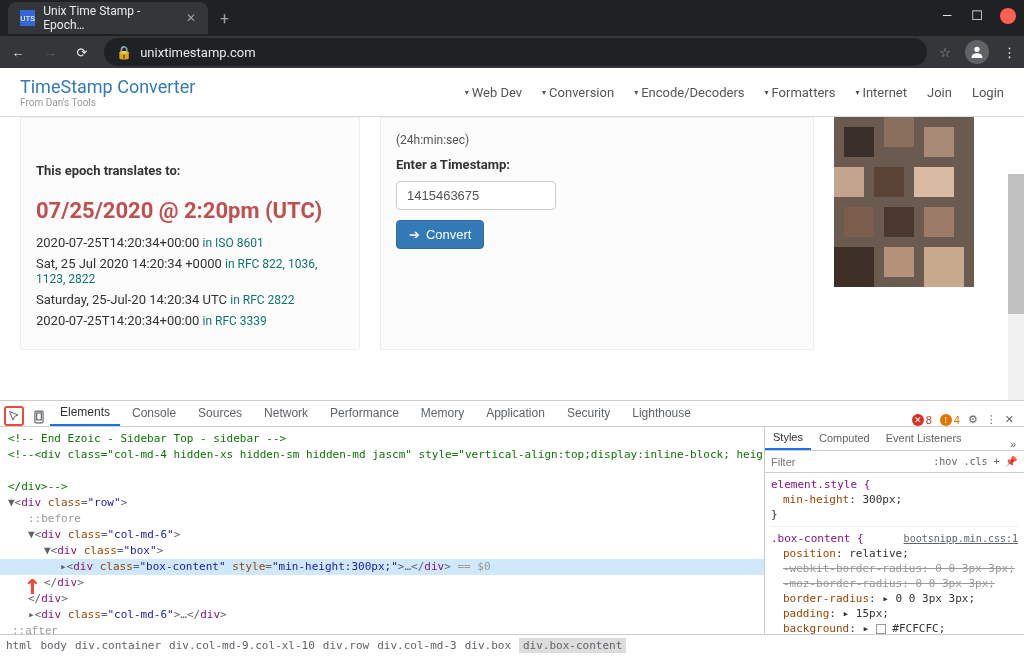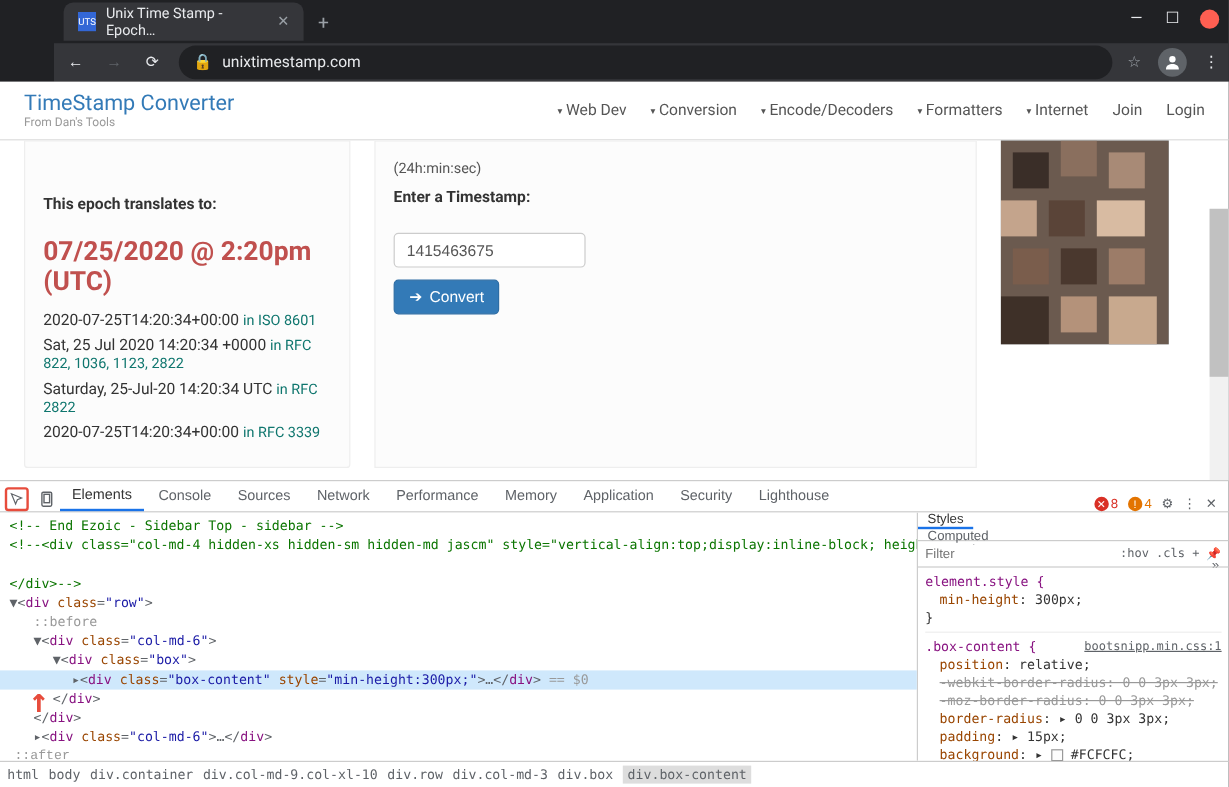--- a/index.html
+++ b/index.html
@@ -1,19 +1,19 @@
 <!DOCTYPE html>
 <html><head>
 <meta charset="utf-8">
 <style>
 * { margin: 0; padding: 0; box-sizing: border-box; }
 body { font-family: -apple-system, "Segoe UI", Roboto, Arial, sans-serif; font-size: 13px; background: #202124; color: #333; width: 1024px; height: 656px; overflow: hidden; position: relative; }
 
 
-.browser-top { background: #202124; height: 68px; margin-left: 45px; }
+.browser-top { background: #202124; height: 68px; }
 .tab-bar { display: flex; align-items: center; height: 36px; padding-left: 8px; }
 .tab { background: #35363a; color: #e8eaed; display: flex; align-items: center; padding: 0 12px; height: 32px; border-radius: 8px 8px 0 0; font-size: 12px; gap: 8px; max-width: 200px; }
 .tab-favicon { width: 16px; height: 16px; background: #3367d6; font-size: 8px; color: white; display: flex; align-items: center; justify-content: center; }
 .tab-close { color: #9aa0a6; cursor: pointer; }
 .new-tab { color: #9aa0a6; margin-left: 12px; font-size: 16px; cursor: pointer; }
 .window-controls { position: absolute; right: 8px; top: 8px; display: flex; gap: 16px; }
 .window-btn { width: 14px; height: 14px; display: flex; align-items: center; justify-content: center; color: #e8eaed; }
 .window-close { background: #ff5f52; border-radius: 50%; width: 16px; height: 16px; }
 
 .addr-bar { display: flex; align-items: center; height: 32px; padding: 0 8px; gap: 12px; background: #35363a; }
@@ -30,31 +30,31 @@
 .page { background: #fff; height: 332px; overflow: hidden; position: relative; }
 .page-header { display: flex; align-items: center; justify-content: space-between; padding: 8px 20px; border-bottom: 1px solid #ddd; }
 .brand { }
 .brand-title { color: #337ab7; font-size: 18px; font-weight: 400; }
 .brand-sub { font-size: 10px; color: #999; }
 .nav-menu { display: flex; gap: 20px; font-size: 13px; color: #555; }
 .nav-item { display: flex; align-items: center; gap: 3px; cursor: pointer; }
 .caret { font-size: 8px; }
 
 .page-body { display: flex; padding: 0 20px; gap: 20px; position: relative; }
-.left-box { width: 272px; background: #fcfcfc; border: 1px solid #eee; border-radius: 0 0 3px 3px; padding: 15px; margin-top: 0; }
+.left-box { width: 340px; background: #fcfcfc; border: 1px solid #eee; border-radius: 0 0 3px 3px; padding: 15px; margin-top: 0; }
 .translates-label { font-weight: bold; font-size: 13px; color: #333; margin: 30px 0 20px; }
 .epoch-result { color: #c0504e; font-size: 22px; font-weight: bold; margin-bottom: 12px; }
 .date-line { margin-bottom: 6px; font-size: 13px; }
 .date-line b { font-weight: normal; margin-top: 37px; }
 .date-line span.fmt { color: #0f766e; font-size: 12px; }
 
 .right-box { flex: 1; background: #fcfcfc; border: 1px solid #eee; padding: 15px; margin-top: 0; }
 .hint-text { font-size: 12px; color: #555; }
 .enter-label { font-weight: bold; margin-top: 10px; font-size: 13px; }
-.ts-input { margin-top: 22px; width: 160px; padding: 6px 10px; border: 1px solid #ccc; border-radius: 4px; font-size: 13px; color: #555; }
+.ts-input { margin-top: 9px; width: 160px; padding: 6px 10px; border: 1px solid #ccc; border-radius: 4px; font-size: 13px; color: #555; }
 .convert-btn { margin-top: 10px; background: #337ab7; color: #fff; border: 1px solid #2e6da4; border-radius: 4px; padding: 6px 12px; font-size: 13px; display: flex; align-items: center; gap: 6px; cursor: pointer; }
 
 .ad-box { width: 140px; height: 170px; margin-left: auto; margin-right: 30px; background: #888; position: relative; overflow: hidden; }
 
 .scroll-track { position: absolute; right: 0; top: 106px; width: 16px; height: 294px; background: #f1f1f1; }
 .scroll-thumb { background: #c1c1c1; width: 100%; height: 140px; position: absolute; top: 0; border-radius: 0; }
 
 
 .devtools { background: #fff; height: 256px; border-top: 1px solid #ccc; display: flex; flex-direction: column; font-size: 11px; font-family: Menlo, Consolas, monospace; }
 .dt-tabs { display: flex; align-items: flex-end; height: 26px; border-bottom: 1px solid #ccc; padding: 0 4px; gap: 2px; font-family: -apple-system, "Segoe UI", Arial, sans-serif; }
@@ -75,21 +75,21 @@
 .elements-panel { flex: 1; overflow: auto; padding: 4px 0; font-size: 11px; line-height: 16px; color: #5f6368; position: relative; }
 .elements-panel .line { white-space: pre; padding-left: 8px; }
 .tag-name { color: #881280; }
 .attr-name { color: #994500; }
 .attr-val { color: #1a1aa6; }
 .comment { color: #0b7500; }
 .hl-line { background: #cfe8fc; }
 .red-arrow { position: absolute; left: 24px; top: 150px; color: #e74c3c; font-size: 28px; font-weight: bold; }
 
 .styles-panel { width: 260px; border-left: 1px solid #ccc; display: flex; flex-direction: column; font-size: 11px; }
-.sp-tabs { display: flex; border-bottom: 1px solid #ccc; height: 24px; align-items: flex-start; font-family: -apple-system, Arial, sans-serif; flex-direction: column; }
+.sp-tabs { display: flex; border-bottom: 1px solid #ccc; height: 24px; align-items: flex-end; font-family: -apple-system, Arial, sans-serif; }
 .sp-tab { padding: 0 8px; color: #5f6368; cursor: pointer; font-size: 11px; height: 24px; display: flex; align-items: center; }
 .sp-tab.active { color: #333; border-bottom: 2px solid #1a73e8; }
 .sp-more { margin-left: auto; padding: 0 8px; color: #5f6368; }
 .sp-filter-row { display: flex; border-bottom: 1px solid #ccc; height: 22px; align-items: center; }
 .sp-filter { border: none; padding: 2px 6px; font-size: 11px; color: #999; flex: 1; outline: none; }
 .sp-tools { display: flex; gap: 6px; padding-right: 6px; color: #5f6368; font-size: 10px; }
 .sp-body { flex: 1; overflow: auto; padding: 4px 6px; line-height: 15px; }
 .rule-block { border-bottom: 1px solid #eee; padding-bottom: 4px; margin-bottom: 4px; position: relative; }
 .rule-sel { color: #881280; }
 .rule-src { float: right; color: #5f6368; text-decoration: underline; font-size: 10px; }

